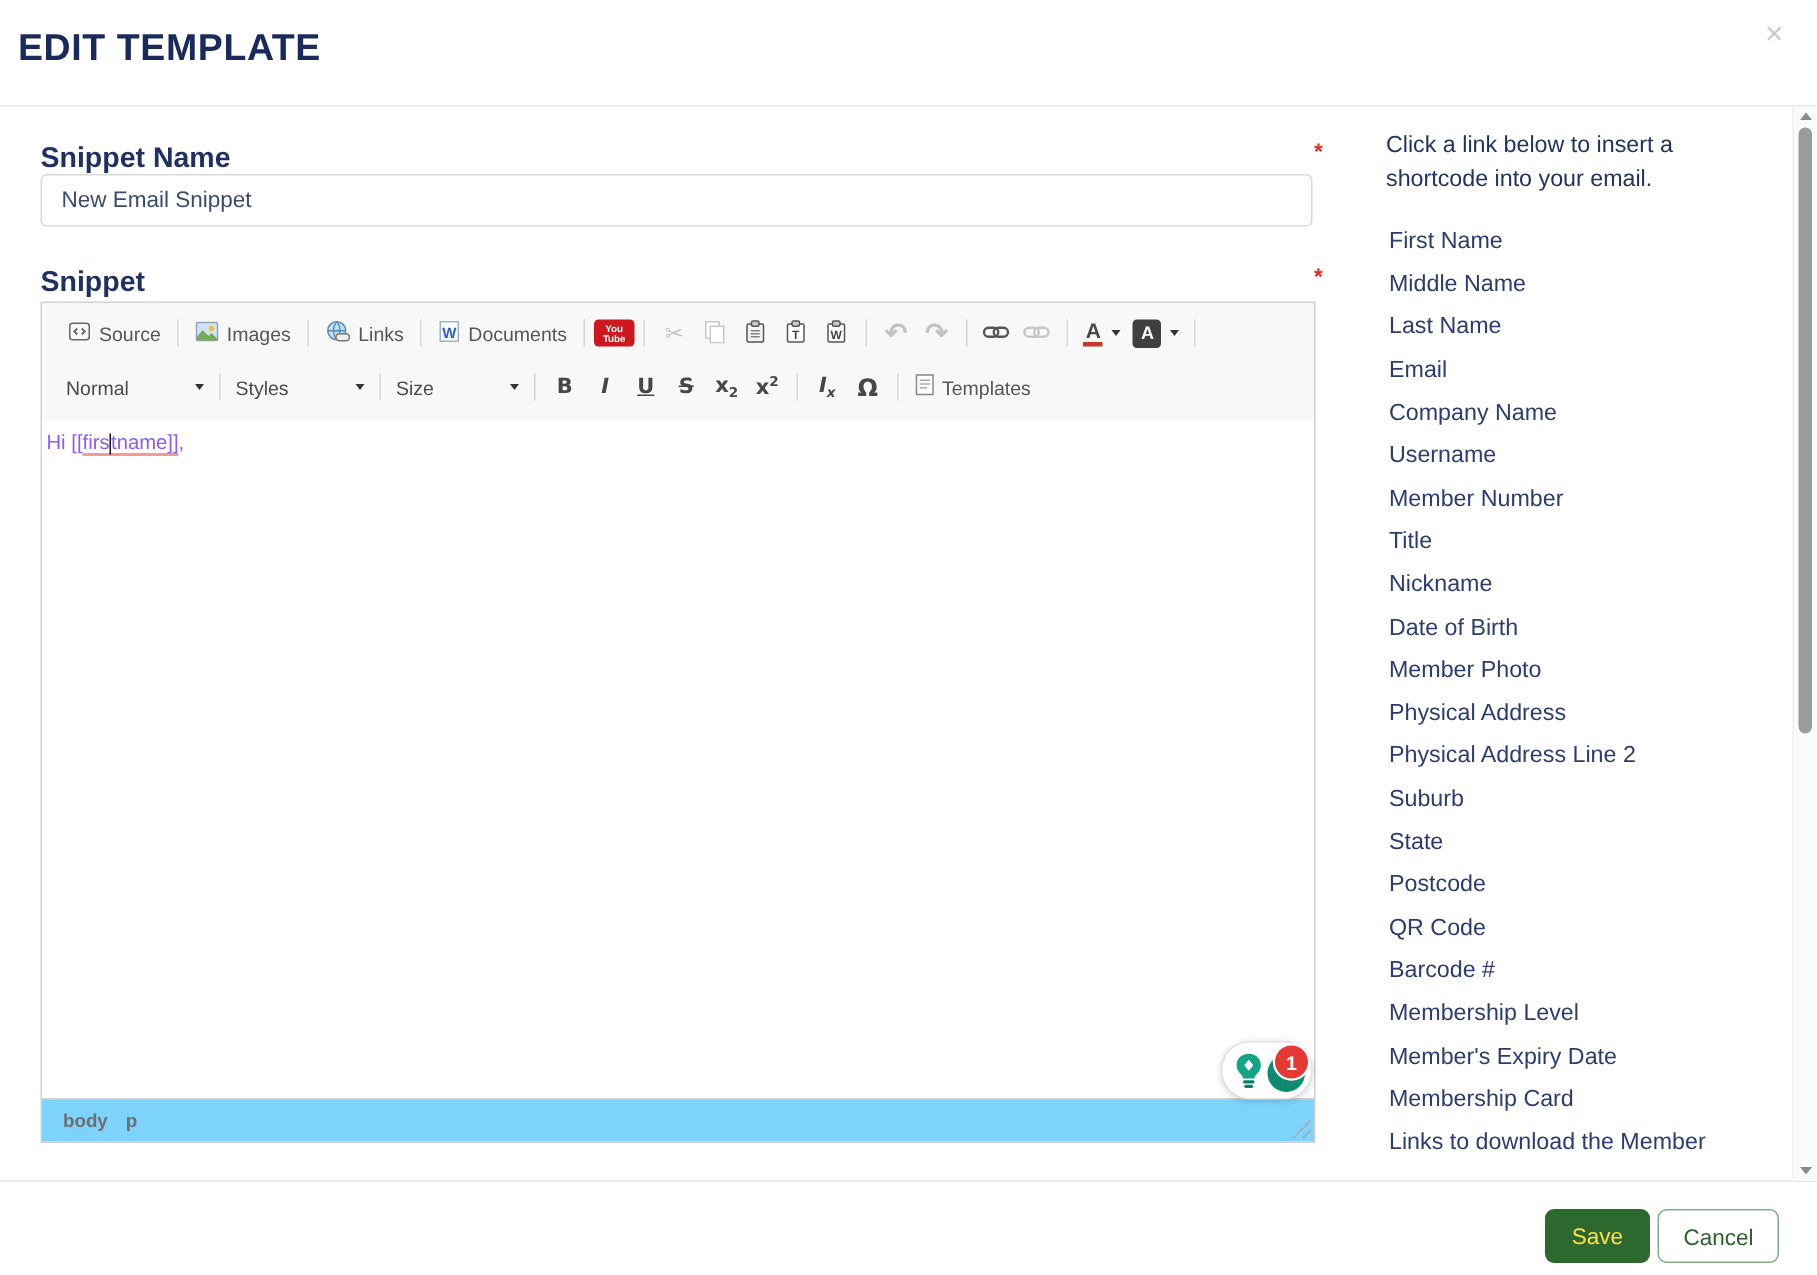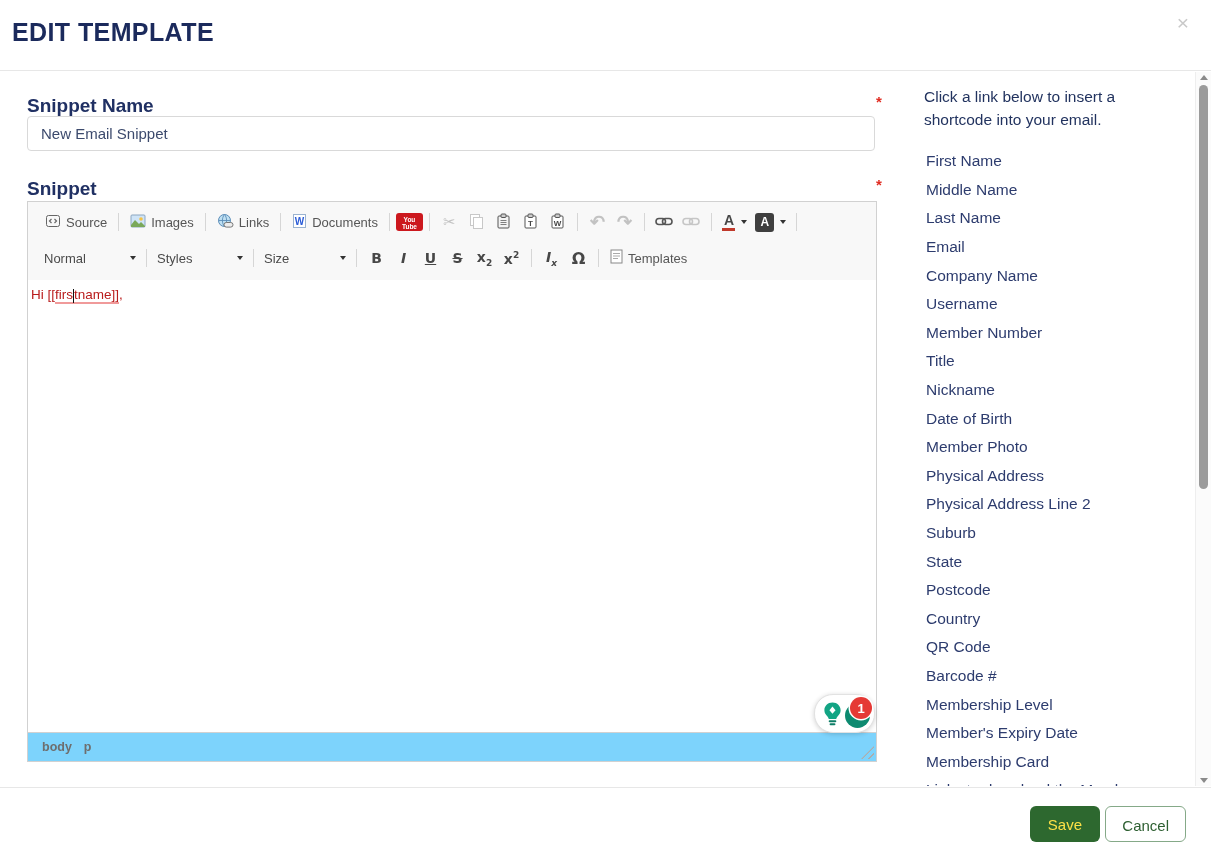--- a/index.html
+++ b/index.html
@@ -34,21 +34,21 @@
   .it { font-style:italic; }
   sub,sup { font-size:9px; }
   .dd { display:flex; align-items:center; justify-content:space-between; background:none; border:none; cursor:pointer; padding:2px 4px; font-family:"Liberation Sans", sans-serif; font-size:13px; color:#4a4a4a; }
   .caret { width:0; height:0; border-left:3.5px solid transparent; border-right:3.5px solid transparent; border-top:4.5px solid #333; margin-left:6px; }
   .yt { display:block; width:27px; height:18px; background:#cc181e; border:none; border-radius:3px; color:#fff; font-size:6.5px; font-weight:700; line-height:7px; text-align:center; padding-top:2px; cursor:pointer; font-family:"Liberation Sans", sans-serif; }
   .undo-glyph { font-size:18px; font-weight:700; color:#c2c2c2; line-height:1; }
   .acolor { display:flex; flex-direction:column; align-items:center; line-height:1; }
   .acolor .a { font-size:14px; font-weight:700; color:#474747; }
   .acolor .bar { width:13px; height:3px; background:#c0392b; margin-top:1px; }
   .bgcolor { width:19px; height:19px; background:#3f3f3f; border-radius:3px; color:#fff; font-size:12px; font-weight:700; display:flex; align-items:center; justify-content:center; }
-  .content { flex:1; background:#fff; padding:7px 6px 0 3px; font-size:13.5px; color:#b91c1c; cursor:text; overflow:hidden; position:relative; }
+  .content { flex:1; background:#fff; padding:7px 6px 0 3px; font-size:13.5px; color:#8b5cf6; cursor:text; overflow:hidden; position:relative; }
   .flagged { border-bottom:2px solid #f09a9a; }
   .caret-line { display:inline-block; width:1px; height:14px; background:#111; vertical-align:text-bottom; margin-bottom:-1px; }
   .statusbar { height:29px; background:#7dd3fc; border-top:1px solid #d1d1d1; display:flex; align-items:center; padding-left:14px; gap:12px; position:relative; }
   .path-item { font-size:12.5px; font-weight:700; color:#6e6e6e; background:none; border:none; cursor:pointer; font-family:"Liberation Sans", sans-serif; }
   .grip { position:absolute; right:2px; bottom:2px; width:13px; height:13px; cursor:nwse-resize;
           background:repeating-linear-gradient(135deg, #adadad 0 1.5px, transparent 1.5px 4.5px);
           clip-path:polygon(100% 0, 100% 100%, 0 100%); }
   
   .lt-badge { position:absolute; left:814px; top:694px; width:61px; height:39px; background:#fff; border:1px solid #e2e2e2; border-radius:19px; box-shadow:0 1px 5px rgba(0,0,0,.18); cursor:pointer; }
   .lt-bulb { position:absolute; left:7px; top:6px; }
@@ -283,21 +283,20 @@
         <div class="shortcode-link">Member Number</div>
         <div class="shortcode-link">Title</div>
         <div class="shortcode-link">Nickname</div>
         <div class="shortcode-link">Date of Birth</div>
         <div class="shortcode-link">Member Photo</div>
         <div class="shortcode-link">Physical Address</div>
         <div class="shortcode-link">Physical Address Line 2</div>
         <div class="shortcode-link">Suburb</div>
         <div class="shortcode-link">State</div>
         <div class="shortcode-link">Postcode</div>
-        <div class="shortcode-link">Country</div>
         <div class="shortcode-link">QR Code</div>
         <div class="shortcode-link">Barcode #</div>
         <div class="shortcode-link">Membership Level</div>
         <div class="shortcode-link">Member's Expiry Date</div>
         <div class="shortcode-link">Membership Card</div>
         <div class="shortcode-link">Links to download the Member</div>
       </div>
   </div>
 
   <div class="vscroll">

